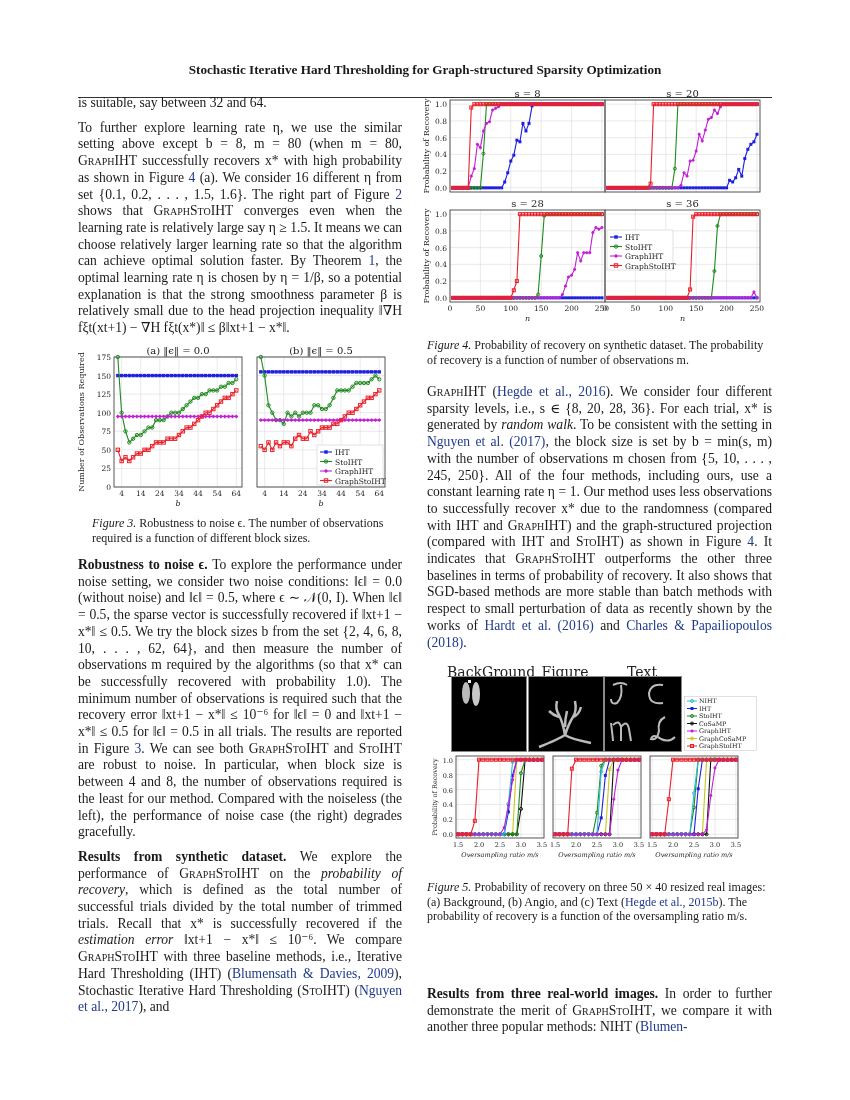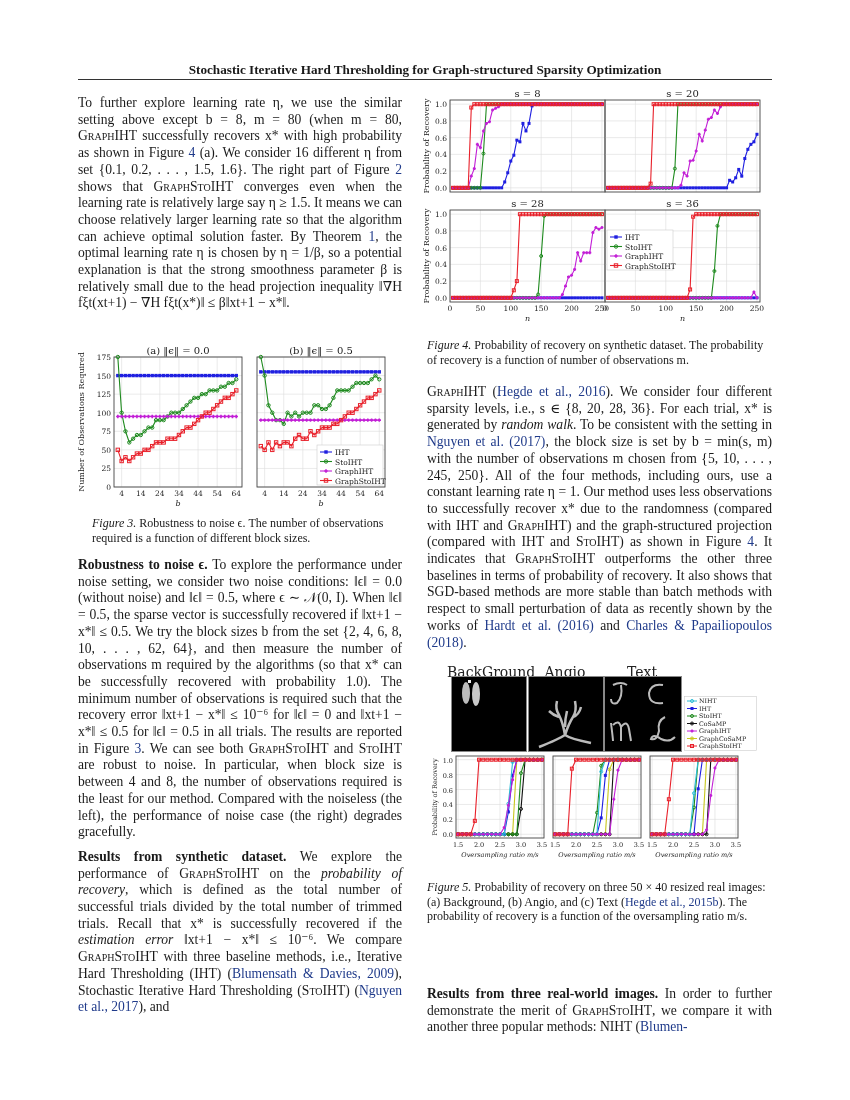--- a/index.html
+++ b/index.html
@@ -1,19 +1,19 @@
 <!DOCTYPE html>
 <html><head>
 <meta charset="utf-8">
 <style>
   html, body { margin:0; padding:0; background:#ffffff; }
   body { width:850px; height:1100px; position:relative; overflow:hidden;
          font-family:"Liberation Serif","DejaVu Serif",serif; color:#1a1a1a; }
   .running-head { position:absolute; left:78px; top:62px; width:694px; text-align:center;
-    font-weight:bold; font-size:13.2px; padding-bottom:1px; border-bottom:1.6px solid #333; }
+    font-weight:bold; font-size:13.2px; padding-bottom:19px; border-bottom:1.6px solid #333; }
   .col { position:absolute; font-size:13.6px; line-height:16.7px; text-align:justify; }
   .col-left { left:78px; top:95px; width:324px; }
   .col-right { left:427px; width:345px; }
   p { margin:0 0 8px 0; }
   .sc { font-variant:small-caps; }
   .cite { color:#1f3a8a; }
   .bold { font-weight:bold; }
   .ital { font-style:italic; }
   .caption { font-size:12px; line-height:14.6px; text-align:left; }
   .caption .fig-label { font-style:italic; }
@@ -21,20 +21,21 @@
   .fig { position:absolute; }
   .img-panel { position:absolute; background:#000; border:1px solid #888; }
   .img-title { position:absolute; font-size:14px; text-align:center; font-family:"DejaVu Serif",serif; color:#222; }
 </style>
 </head>
 <body>
 
 <div class="running-head">Stochastic Iterative Hard Thresholding for Graph-structured Sparsity Optimization</div>
 
 <div class="col col-left">
+  <p>is suitable, say between 32 and 64.</p>
   <p>
     <span>To further explore learning rate η, we use the similar setting above except b = 8, m = 80 (when m = 80, </span><span class="sc">GraphIHT</span><span> successfully recovers x* with high probability as shown in Figure </span><span class="cite">4</span><span> (a). We consider 16 different η from set {0.1, 0.2, . . . , 1.5, 1.6}. The right part of Figure </span><span class="cite">2</span><span> shows that </span><span class="sc">GraphStoIHT</span><span> converges even when the learning rate is relatively large say η ≥ 1.5. It means we can choose relatively larger learning rate so that the algorithm can achieve optimal solution faster. By Theorem </span><span class="cite">1</span><span>, the optimal learning rate η is chosen by η = 1/β, so a potential explanation is that the strong smoothness parameter β is relatively small due to the head projection inequality ‖∇H fξt(xt+1) − ∇H fξt(x*)‖ ≤ β‖xt+1 − x*‖.</span>
   </p>
 </div>
 
 <svg class="fig" id="fig3" style="left:74px;top:345px;" width="340" height="168">
     <g>
       <line x1="47.64179104477612" x2="47.64179104477612" y1="12" y2="142" stroke="#dcdcdc" stroke-width="0.6"></line>
       <line x1="66.74626865671641" x2="66.74626865671641" y1="12" y2="142" stroke="#dcdcdc" stroke-width="0.6"></line>
       <line x1="85.8507462686567" x2="85.8507462686567" y1="12" y2="142" stroke="#dcdcdc" stroke-width="0.6"></line>
@@ -1319,21 +1320,21 @@
   <span class="fig-label">Figure 4.</span><span> Probability of recovery on synthetic dataset. The probability of recovery is a function of number of observations m.</span>
 </div>
 
 <div class="col col-right" style="top:384px;">
   <p>
     <span class="sc">GraphIHT</span><span> (</span><span class="cite">Hegde et al., 2016</span><span>). We consider four different sparsity levels, i.e., s ∈ {8, 20, 28, 36}. For each trial, x* is generated by </span><span class="ital">random walk</span><span>. To be consistent with the setting in </span><span class="cite">Nguyen et al. (2017)</span><span>, the block size is set by b = min(s, m) with the number of observations m chosen from {5, 10, . . . , 245, 250}. All of the four methods, including ours, use a constant learning rate η = 1. Our method uses less observations to successfully recover x* due to the randomness (compared with IHT and </span><span class="sc">GraphIHT</span><span>) and the graph-structured projection (compared with IHT and </span><span class="sc">StoIHT</span><span>) as shown in Figure </span><span class="cite">4</span><span>. It indicates that </span><span class="sc">GraphStoIHT</span><span> outperforms the other three baselines in terms of probability of recovery. It also shows that SGD-based methods are more stable than batch methods with respect to small perturbation of data as recently shown by the works of </span><span class="cite">Hardt et al. (2016)</span><span> and </span><span class="cite">Charles &amp; Papailiopoulos (2018)</span><span>.</span>
   </p>
 </div>
 
 <div class="img-title" style="left:447px;top:664px;width:78px;">BackGround</div>
-<div class="img-title" style="left:528px;top:664px;width:74px;">Angio</div>
+<div class="img-title" style="left:528px;top:664px;width:74px;">Figure</div>
 <div class="img-title" style="left:604px;top:664px;width:76px;">Text</div>
 
 <svg class="img-panel" style="left:451px;top:676px;" width="74" height="74">
   <rect width="74" height="74" fill="#000"></rect>
   <ellipse cx="14" cy="16" rx="4" ry="11" fill="#bbb"></ellipse>
   <ellipse cx="24" cy="17" rx="4" ry="12" fill="#c8c8c8"></ellipse>
   <rect x="16" y="3" width="3" height="3" fill="#eee"></rect>
 </svg>
 <svg class="img-panel" style="left:528px;top:676px;" width="74" height="74">
   <rect width="74" height="74" fill="#000"></rect>

